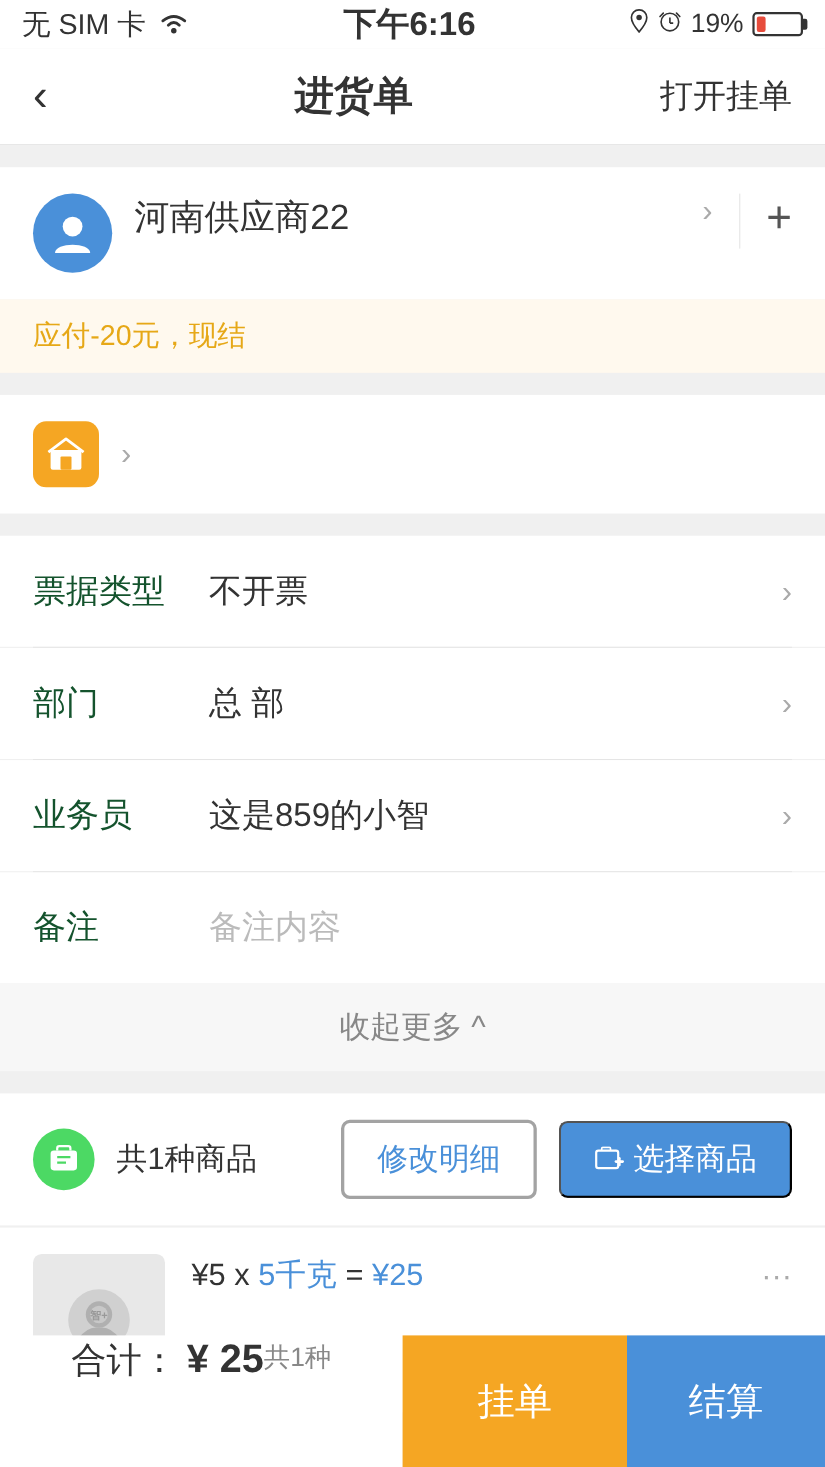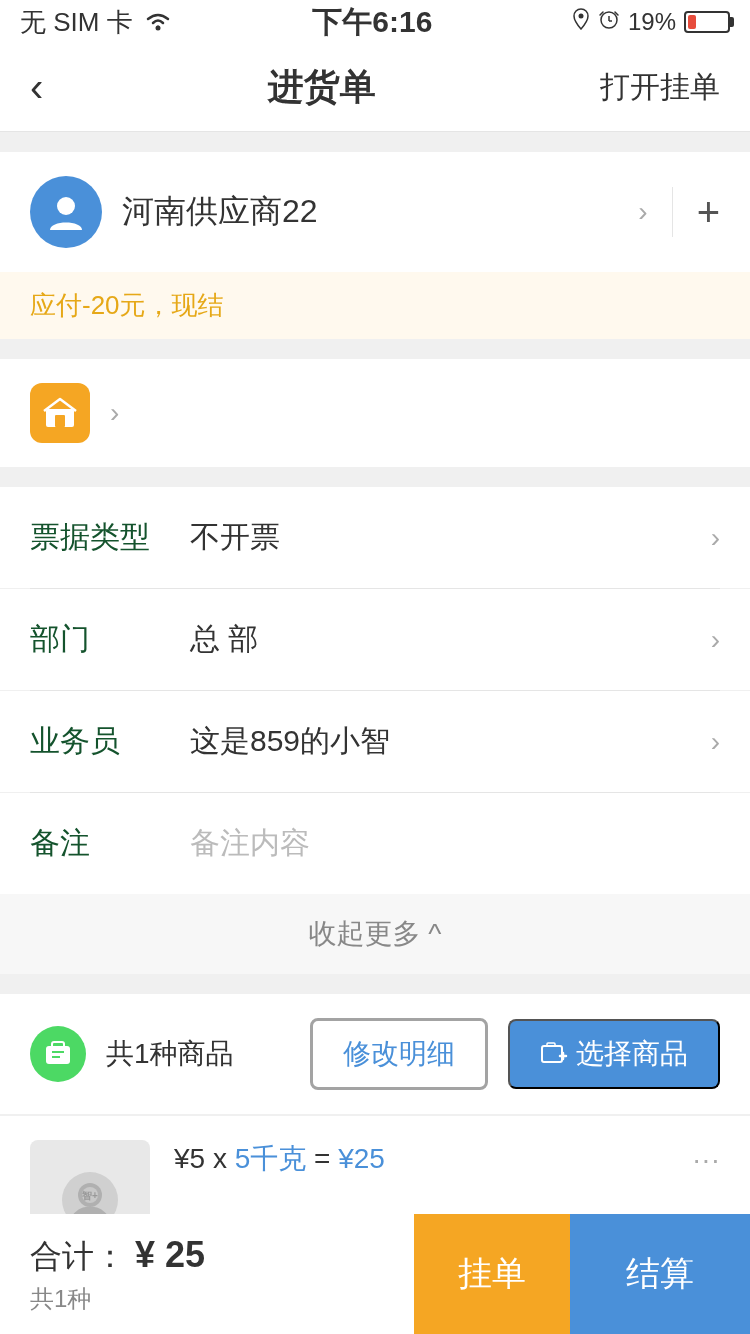--- a/index.html
+++ b/index.html
@@ -49,21 +49,20 @@
     .nav-action { font-size: 30px; color: #333; }
 
     
     .section-gap { height: 20px; background: #f0f0f0; }
     .thin-divider { height: 1px; background: #e5e5e5; margin: 0 30px; }
 
     
     .supplier-row {
       background: #fff;
       display: flex;
-      align-items: center;
       padding: 24px 30px;
       position: relative;
     }
     .supplier-avatar {
       width: 72px; height: 72px; border-radius: 50%; background: #4a90d9;
       display: flex; align-items: center; justify-content: center;
       margin-right: 20px; flex-shrink: 0;
     }
     .supplier-avatar svg { width: 44px; height: 44px; }
     .supplier-name { flex: 1; font-size: 32px; color: #333; }
@@ -165,29 +164,29 @@
       position: fixed;
       bottom: 0;
       width: 750px;
       display: flex;
       height: 120px;
     }
     .footer-summary {
       background: #fff;
       flex: 1;
       display: flex;
-      flex-direction: column;
+      flex-direction: row;
       justify-content: center;
       padding: 0 30px;
     }
     .footer-total { font-size: 32px; color: #333; font-weight: 500; }
     .footer-total span.amount { font-size: 36px; color: #333; font-weight: 600; }
     .footer-count { font-size: 24px; color: #888; margin-top: 4px; }
     .btn-hold {
-      width: 156px; background: #f5a623; color: #fff;
+      width: 204px; background: #f5a623; color: #fff;
       display: flex; align-items: center; justify-content: center;
       font-size: 34px; font-weight: 500; cursor: pointer;
     }
     .btn-checkout {
       width: 180px; background: #4a90d9; color: #fff;
       display: flex; align-items: center; justify-content: center;
       font-size: 34px; font-weight: 500; cursor: pointer;
     }
 
     .spacer-bottom { height: 120px; }

